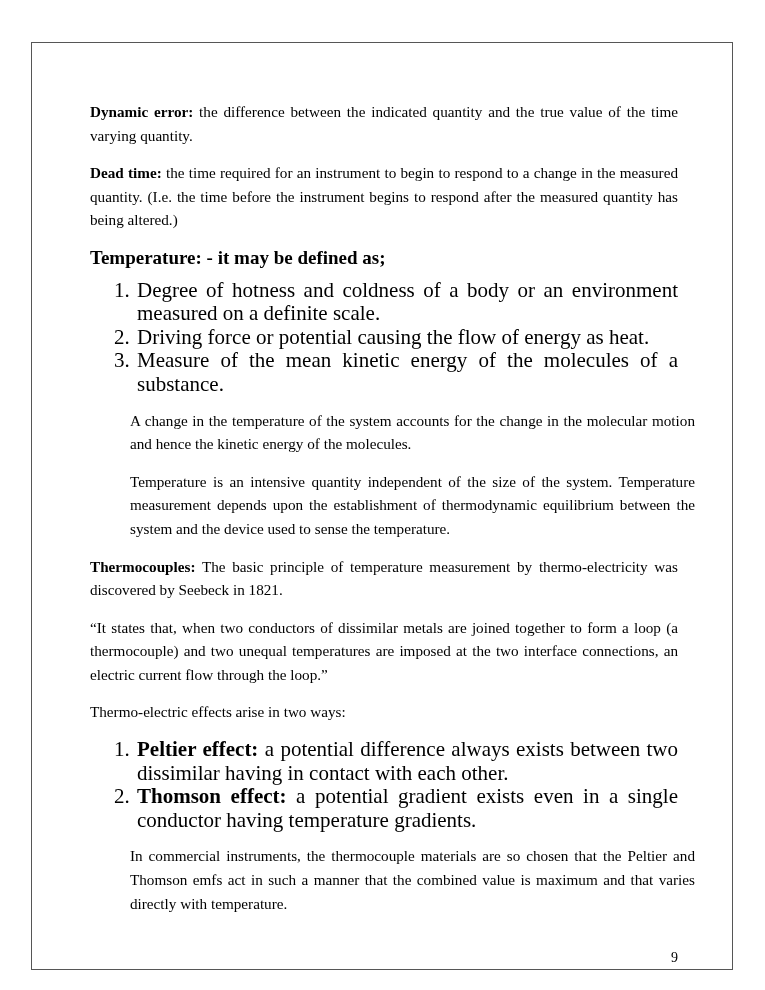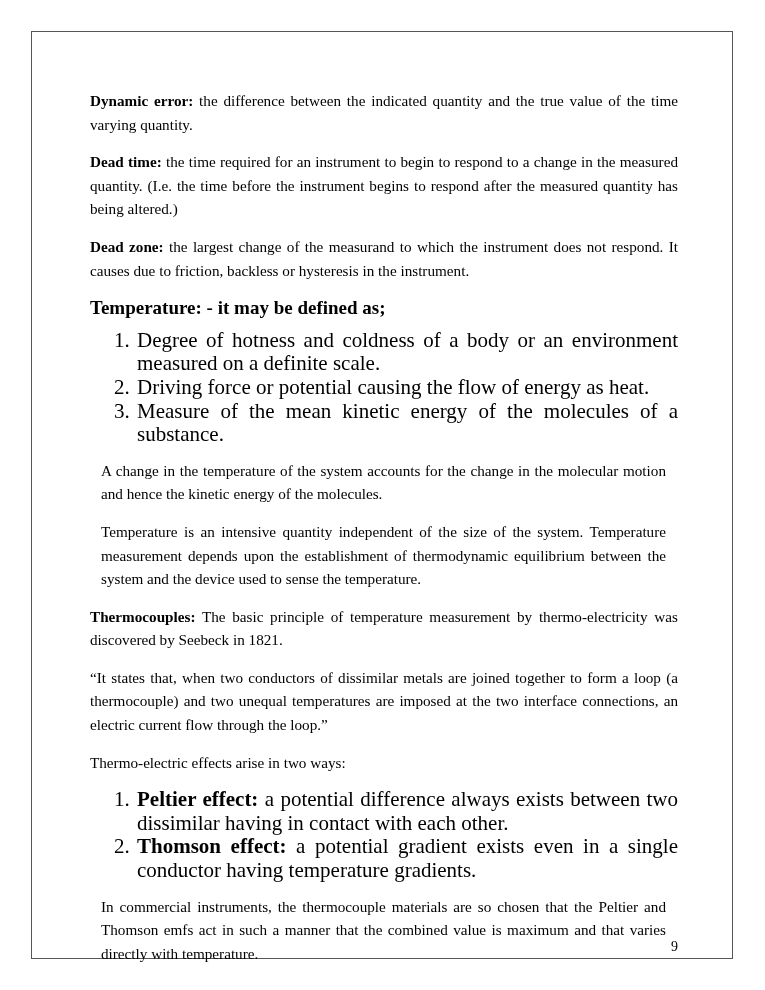--- a/index.html
+++ b/index.html
@@ -10,21 +10,21 @@
   body {
     width: 765px;
     height: 990px;
     font-family: "Liberation Serif", "DejaVu Serif", serif;
     color: #000000;
     overflow: hidden;
   }
   .page-frame {
     position: absolute;
     left: 31px;
-    top: 31px;
+    top: 42px;
     width: 702px;
     height: 928px;
     border: 1px solid #565656;
     box-sizing: border-box;
     background: #ffffff;
   }
   .content {
     position: absolute;
     left: 58px;          
     top: 57px;           
@@ -32,21 +32,21 @@
   }
   p.para {
     margin: 0 0 14px 0;
     font-size: 15.2px;
     line-height: 23.6px;
     text-align: justify;
     text-justify: inter-word;
   }
   p.para.last { margin-bottom: 0; }
   p.indent {
-    margin-left: 11px;
+    margin-left: 40px;
     width: 565px;
   }
   .lead {
     font-weight: bold;
   }
   .heading {
     margin: 0 0 9px 0;
     font-size: 19px;
     line-height: 23.6px;
     font-weight: bold;
@@ -91,21 +91,20 @@
 <body>
 
 <div class="page-frame">
   <div class="content">
 
     <p class="para"><span class="lead">Dynamic error:</span><span> the difference between the indicated quantity and the true value of the time varying quantity.</span></p>
 
 
     <p class="para"><span class="lead">Dead time:</span><span> the time required for an instrument to begin to respond to a change in the measured quantity. (I.e. the time before the instrument begins to respond after the measured quantity has being altered.)</span></p>
 
-    <p class="para"><span class="lead">Dead zone:</span><span> the largest change of the measurand to which the instrument does not respond. It causes due to friction, backless or hysteresis in the instrument.</span></p>
 
     <p class="heading">Temperature: - it may be defined as;</p>
 
     <ol class="numlist">
       <li>Degree of hotness and coldness of a body or an environment measured on a definite scale.</li>
       <li>Driving force or potential causing the flow of energy as heat.</li>
       <li>Measure of the mean kinetic energy of the molecules of a substance.</li>
     </ol>
 
     <p class="para indent">A change in the temperature of the system accounts for the change in the molecular motion and hence the kinetic energy of the molecules.</p>

